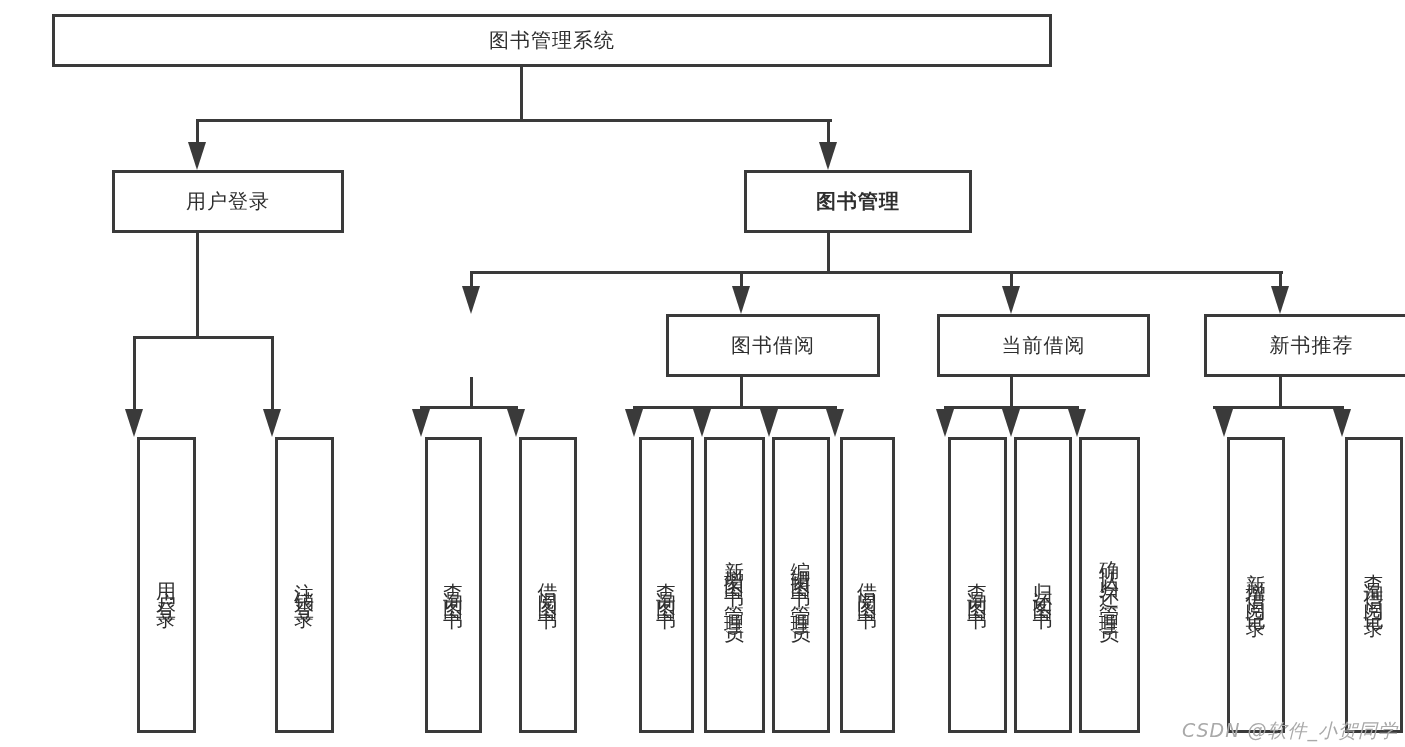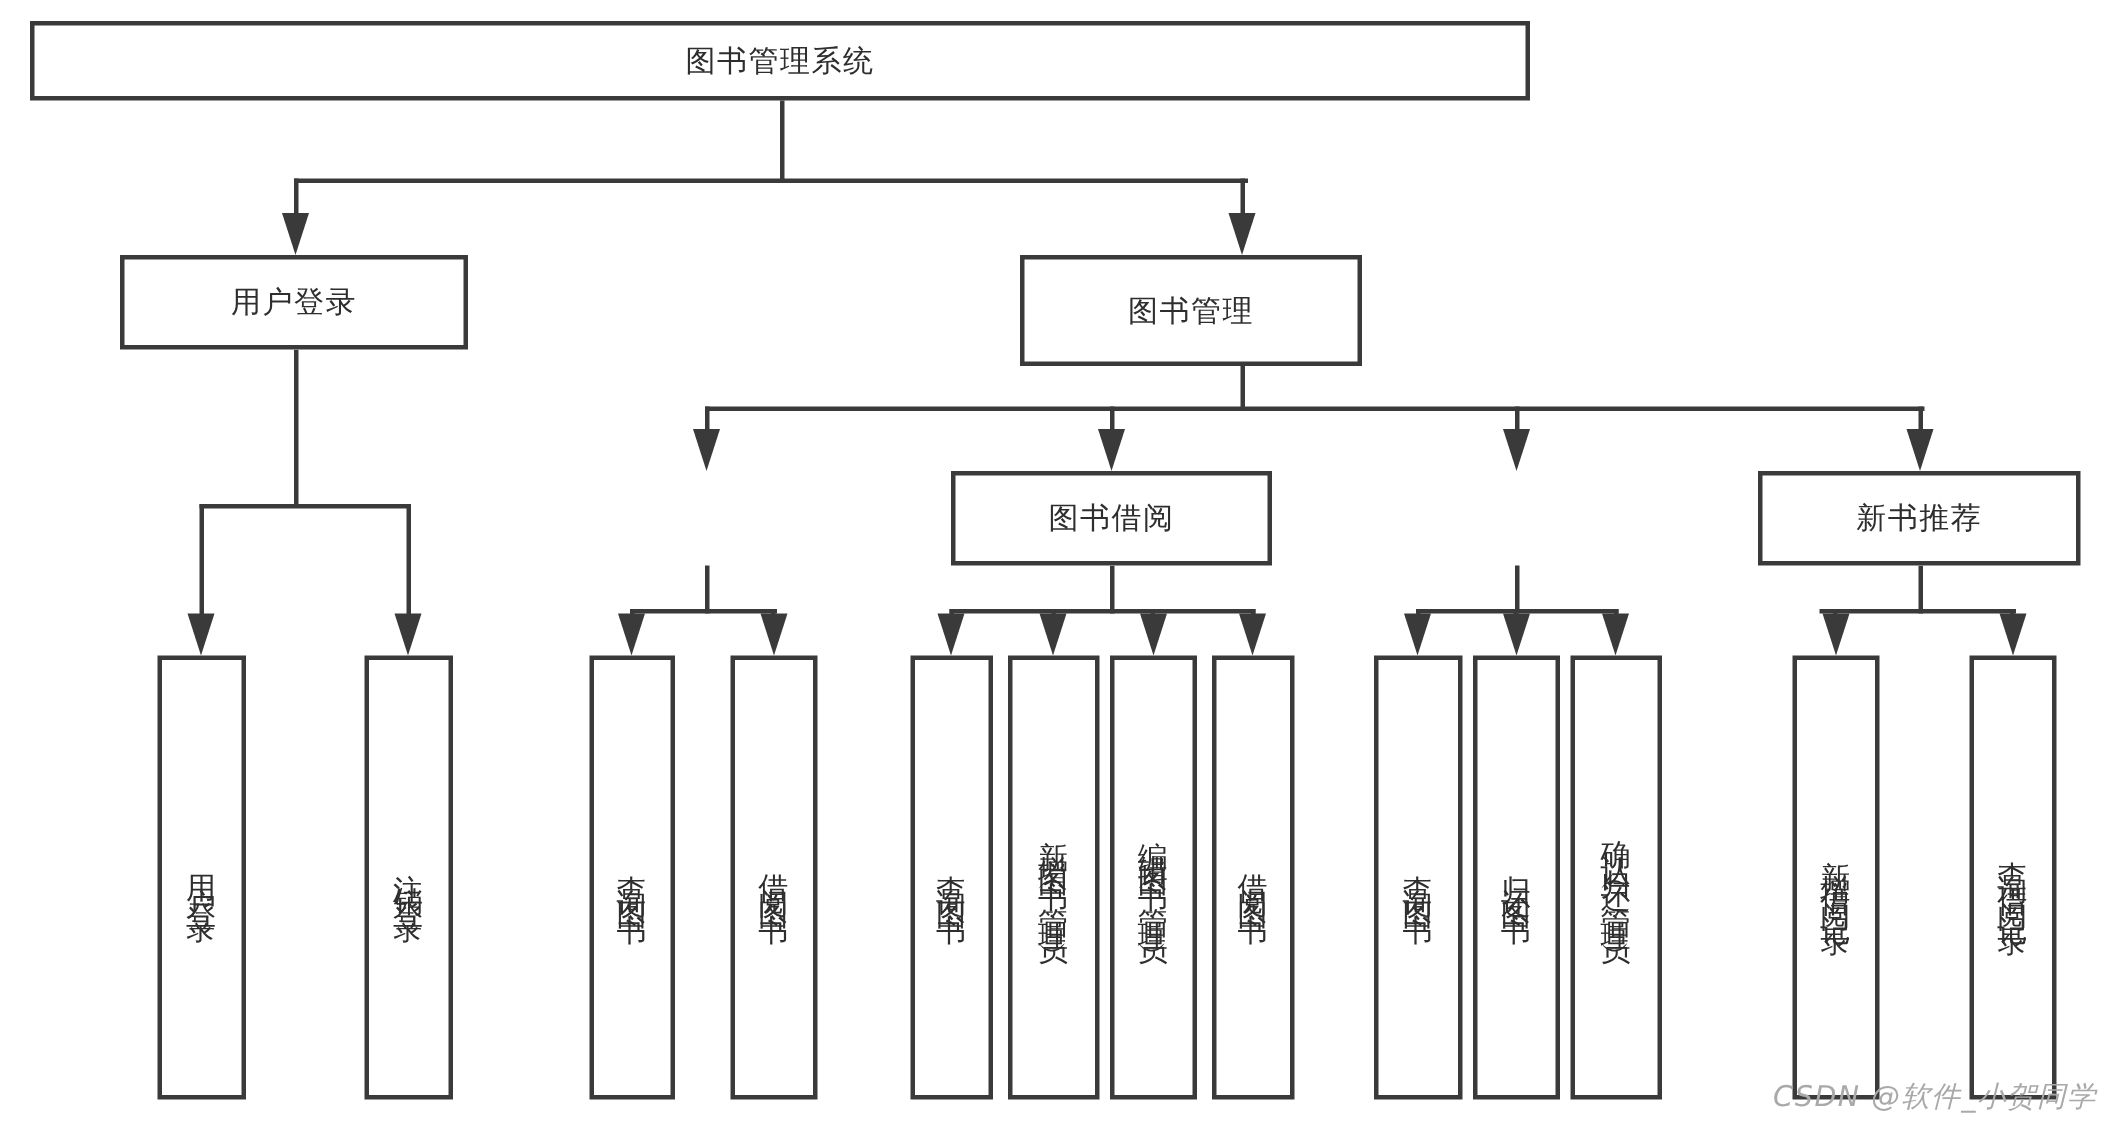--- a/index.html
+++ b/index.html
@@ -13,20 +13,21 @@
   }
   .box {
     position:absolute;
     box-sizing:border-box;
     border:3px solid var(--line,#3a3a3a);
     background:#ffffff;
     display:flex; align-items:center; justify-content:center;
     font-size:20px;
     letter-spacing:1px;
     white-space:nowrap;
+    margin-left:32px;
   }
   .vbox span {
     writing-mode:vertical-rl;
     text-orientation:mixed;
     letter-spacing:9px;
     line-height:1.1;
     white-space:normal;
   }
   .line { position:absolute; background:var(--line,#3a3a3a); }
   .head {
@@ -112,26 +113,29 @@
   <div class="line" style="left:1340px;top:406px;width:3px;height:8px;"></div>
   <div class="head" style="left:1333px;top:409px;"></div>
 
   <div class="box" style="left:20px;top:14px;width:1000px;height:53px;">
     <span>图书管理系统</span>
   </div>
 
   <div class="box" style="left:80px;top:170px;width:232px;height:63px;">
     <span>用户登录</span>
   </div>
-  <div class="box" style="left:680px;top:170px;width:228px;height:74px;">
+  <div class="box" style="left:712px;top:170px;width:228px;height:63px;font-weight:bold;">
     <span>图书管理</span>
   </div>
 
   <div class="box" style="left:634px;top:314px;width:214px;height:63px;">
     <span>图书借阅</span>
+  </div>
+  <div class="box" style="left:905px;top:314px;width:213px;height:63px;">
+    <span>当前借阅</span>
   </div>
   <div class="box" style="left:1172px;top:314px;width:215px;height:63px;">
     <span>新书推荐</span>
   </div>
 
   <div class="box vbox" style="left:105px;top:437px;width:59px;height:296px;">
     <span>用户登录</span>
   </div>
   <div class="box vbox" style="left:243px;top:437px;width:59px;height:296px;">
     <span>注销登录</span>

